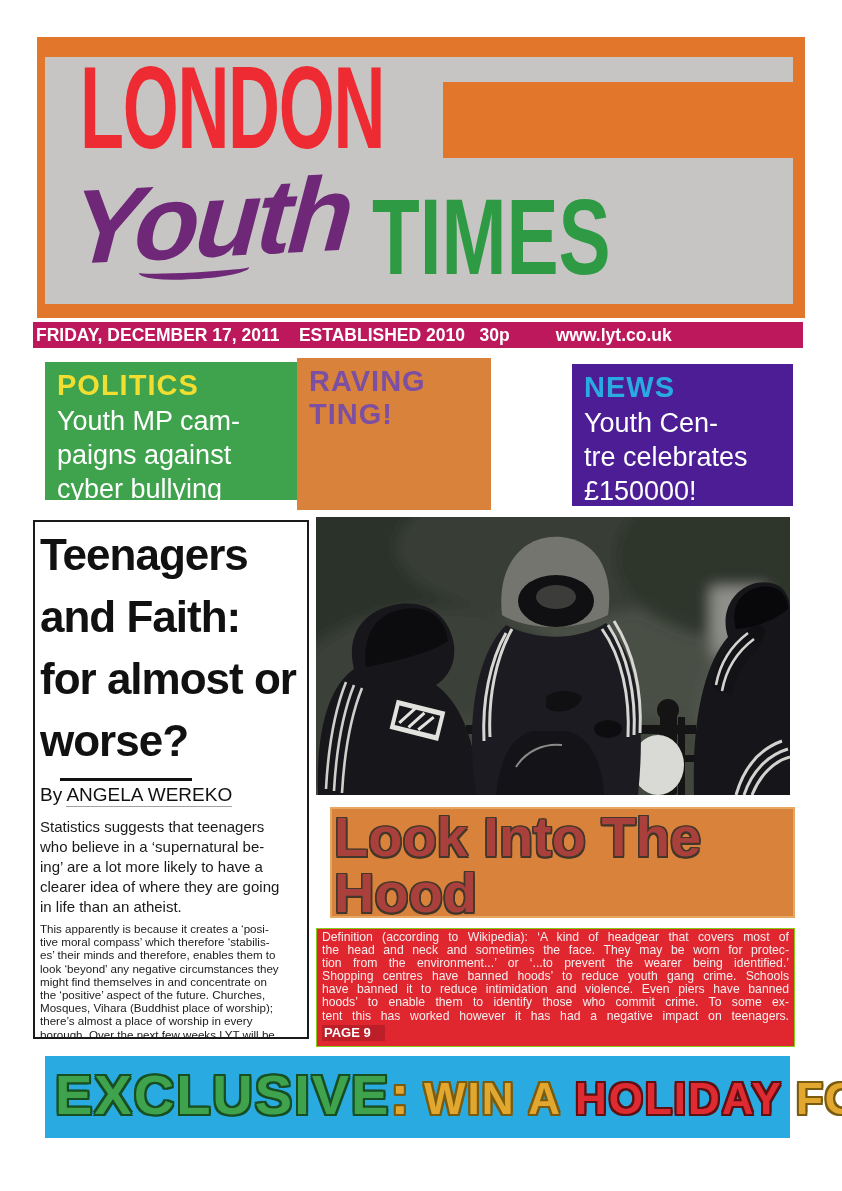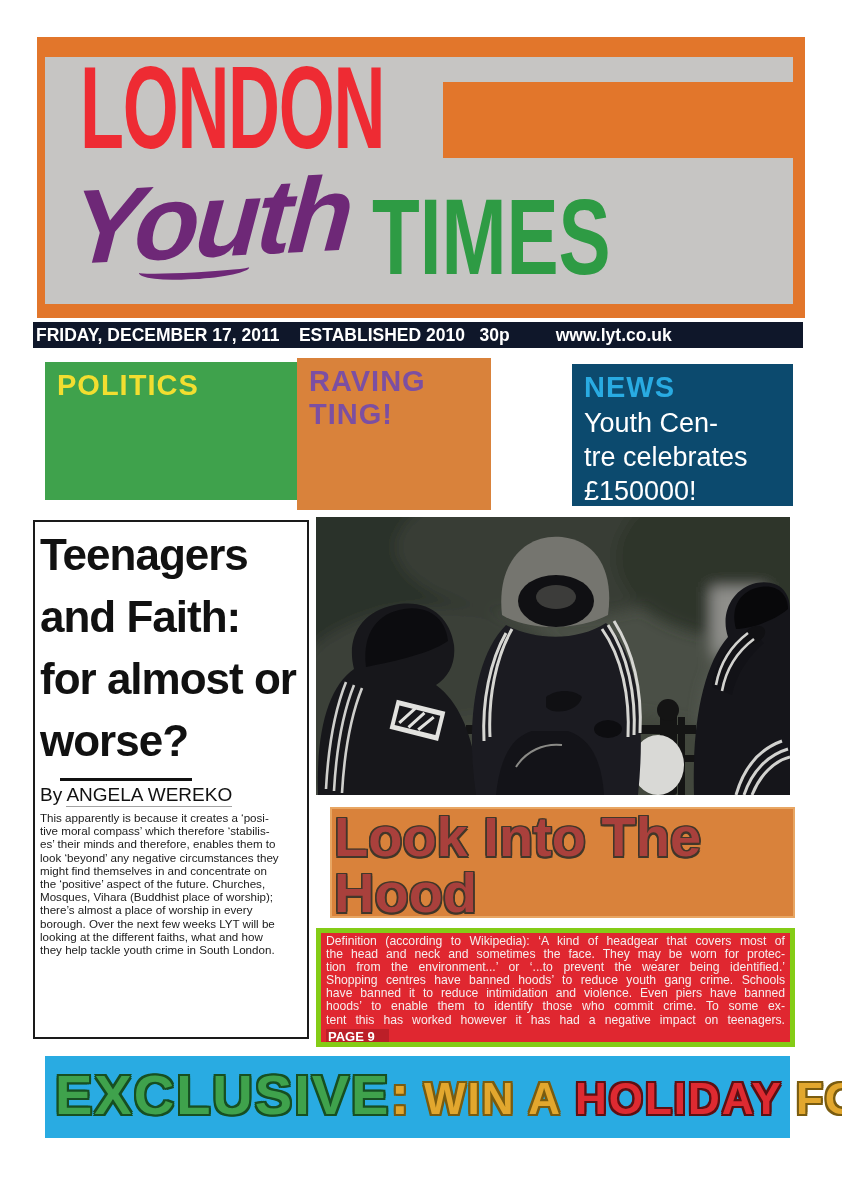--- a/index.html
+++ b/index.html
@@ -46,21 +46,21 @@
 
   
   #hooded-youths-photo{left:316px;top:517px;width:474px;height:278px;}
   #hooded-youths-photo svg{display:block;width:100%;height:100%;}
 
   
   #hood-feature-box{left:330px;top:807px;width:465px;height:111px;border:2px solid #E8A663;box-sizing:border-box;}
   #hood-feature-headline{font-size:56px;line-height:56px;font-weight:bold;padding:0 0 0 2px;}
 
   
-  #definition-box{left:316px;top:928px;width:479px;height:119px;border:5px solid #84cc16;
+  #definition-box{left:316px;top:928px;width:479px;height:119px;border:1px solid #84cc16;
                   box-sizing:border-box;padding:2px 5px;overflow:hidden;}
   #definition-text{font-size:12.2px;line-height:13.1px;color:#F6EDED;
                    text-align:justify;text-align-last:justify;}
   #page-ref-badge{display:inline-block;background:#BC1F28;color:#fff;font-weight:bold;
                   font-size:13px;padding:0 14px 1px 2px;margin-top:1px;}
 
   
   #footer-banner{left:45px;top:1056px;width:745px;height:82px;padding-left:10px;box-sizing:border-box;
                  line-height:78px;white-space:pre;}
   .seg{font-weight:bold;letter-spacing:2px;vertical-align:baseline;}
@@ -79,43 +79,51 @@
 <div id="page">
 
   <div class="abs" id="masthead-frame" style="background: rgb(226, 118, 43);">
     <div id="masthead-panel" style="background: rgb(198, 197, 195);"></div>
   </div>
   <div class="abs" id="masthead-london" style="color: rgb(238, 43, 51);">LONDON</div>
   <div class="abs" id="masthead-accent-bar" style="background: rgb(226, 118, 43);"></div>
   <div class="abs" id="masthead-youth" style="color: rgb(110, 40, 119);">Youth</div>
   <div class="abs" id="masthead-times" style="color: rgb(46, 155, 68);">TIMES</div>
 
-  <div class="abs" id="dateline-bar" style="background: #0f172a;"><span>FRIDAY, DECEMBER 17, 2011    ESTABLISHED 2010   30p</span><span id="site-url">www.lyt.co.uk</span></div>
+  <div class="abs" id="dateline-bar" style="background: #be185d;"><span>FRIDAY, DECEMBER 17, 2011    ESTABLISHED 2010   30p</span><span id="site-url">www.lyt.co.uk</span></div>
 
   <div class="abs teaser" id="teaser-politics" style="background: rgb(63, 162, 76);">
     <div class="teaser-heading preline" style="color: rgb(242, 222, 48);">POLITICS</div>
+    <div class="teaser-text preline">Youth MP cam-
+paigns against
+cyber bullying</div>
   </div>
   <div class="abs teaser" id="teaser-raving" style="background: rgb(217, 130, 59);">
     <div class="teaser-heading preline" style="color: rgb(124, 79, 162);">RAVING
 TING!</div>
   </div>
-  <div class="abs teaser" id="teaser-news" style="background: #0c4a6e;">
+  <div class="abs teaser" id="teaser-news" style="background: #4c1d95;">
     <div class="teaser-heading preline" style="color: rgb(41, 171, 226);">NEWS</div>
     <div class="teaser-text preline">Youth Cen-
 tre celebrates
 £150000!</div>
   </div>
 
   <div class="abs" id="faith-article">
     <div id="faith-headline" class="preline">Teenagers
 and Faith:
 for almost or
 worse?</div>
     <div id="byline-rule"></div>
     <div id="byline"><span>By </span><span id="byline-name">ANGELA WEREKO</span></div>
+    <div id="lead-paragraph" class="preline">Statistics suggests that teenagers
+who believe in a ‘supernatural be-
+ing’ are a lot more likely to have a
+clearer idea of where they are going
+in life than an atheist.</div>
     <div id="body-paragraph" class="preline"> This apparently is because it creates a ‘posi-
 tive moral compass’ which therefore ‘stabilis-
 es’ their minds and therefore, enables them to
 look ‘beyond’ any negative circumstances they
 might find themselves in and concentrate on
 the ‘positive’ aspect of the future. Churches,
 Mosques, Vihara (Buddhist place of worship);
 there’s almost a place of worship in every
 borough. Over the next few weeks LYT will be
 looking at the different faiths, what and how

